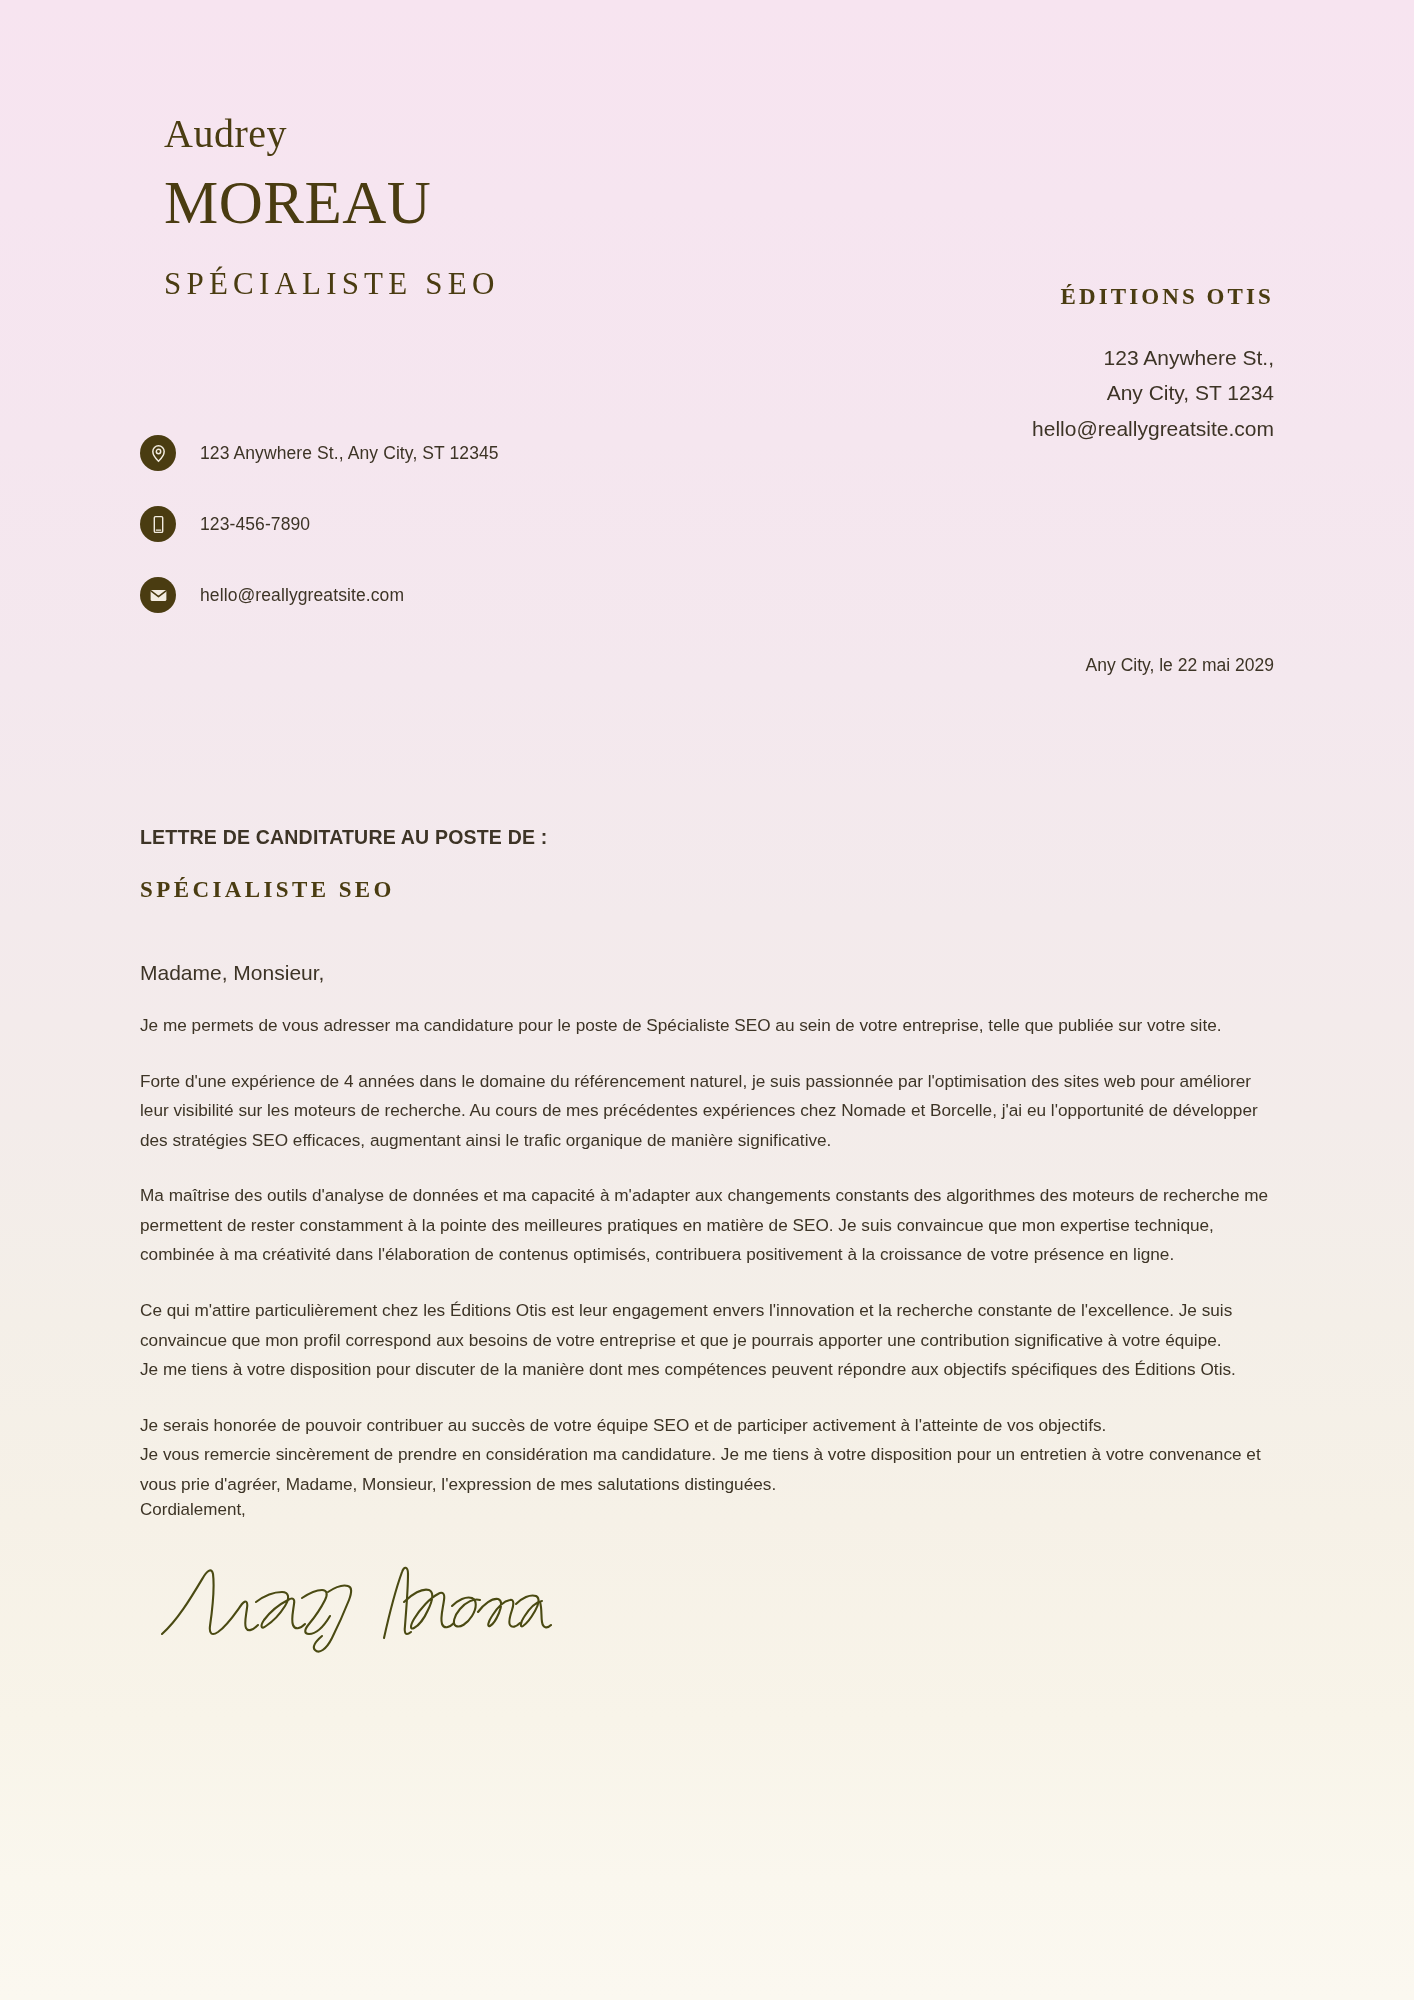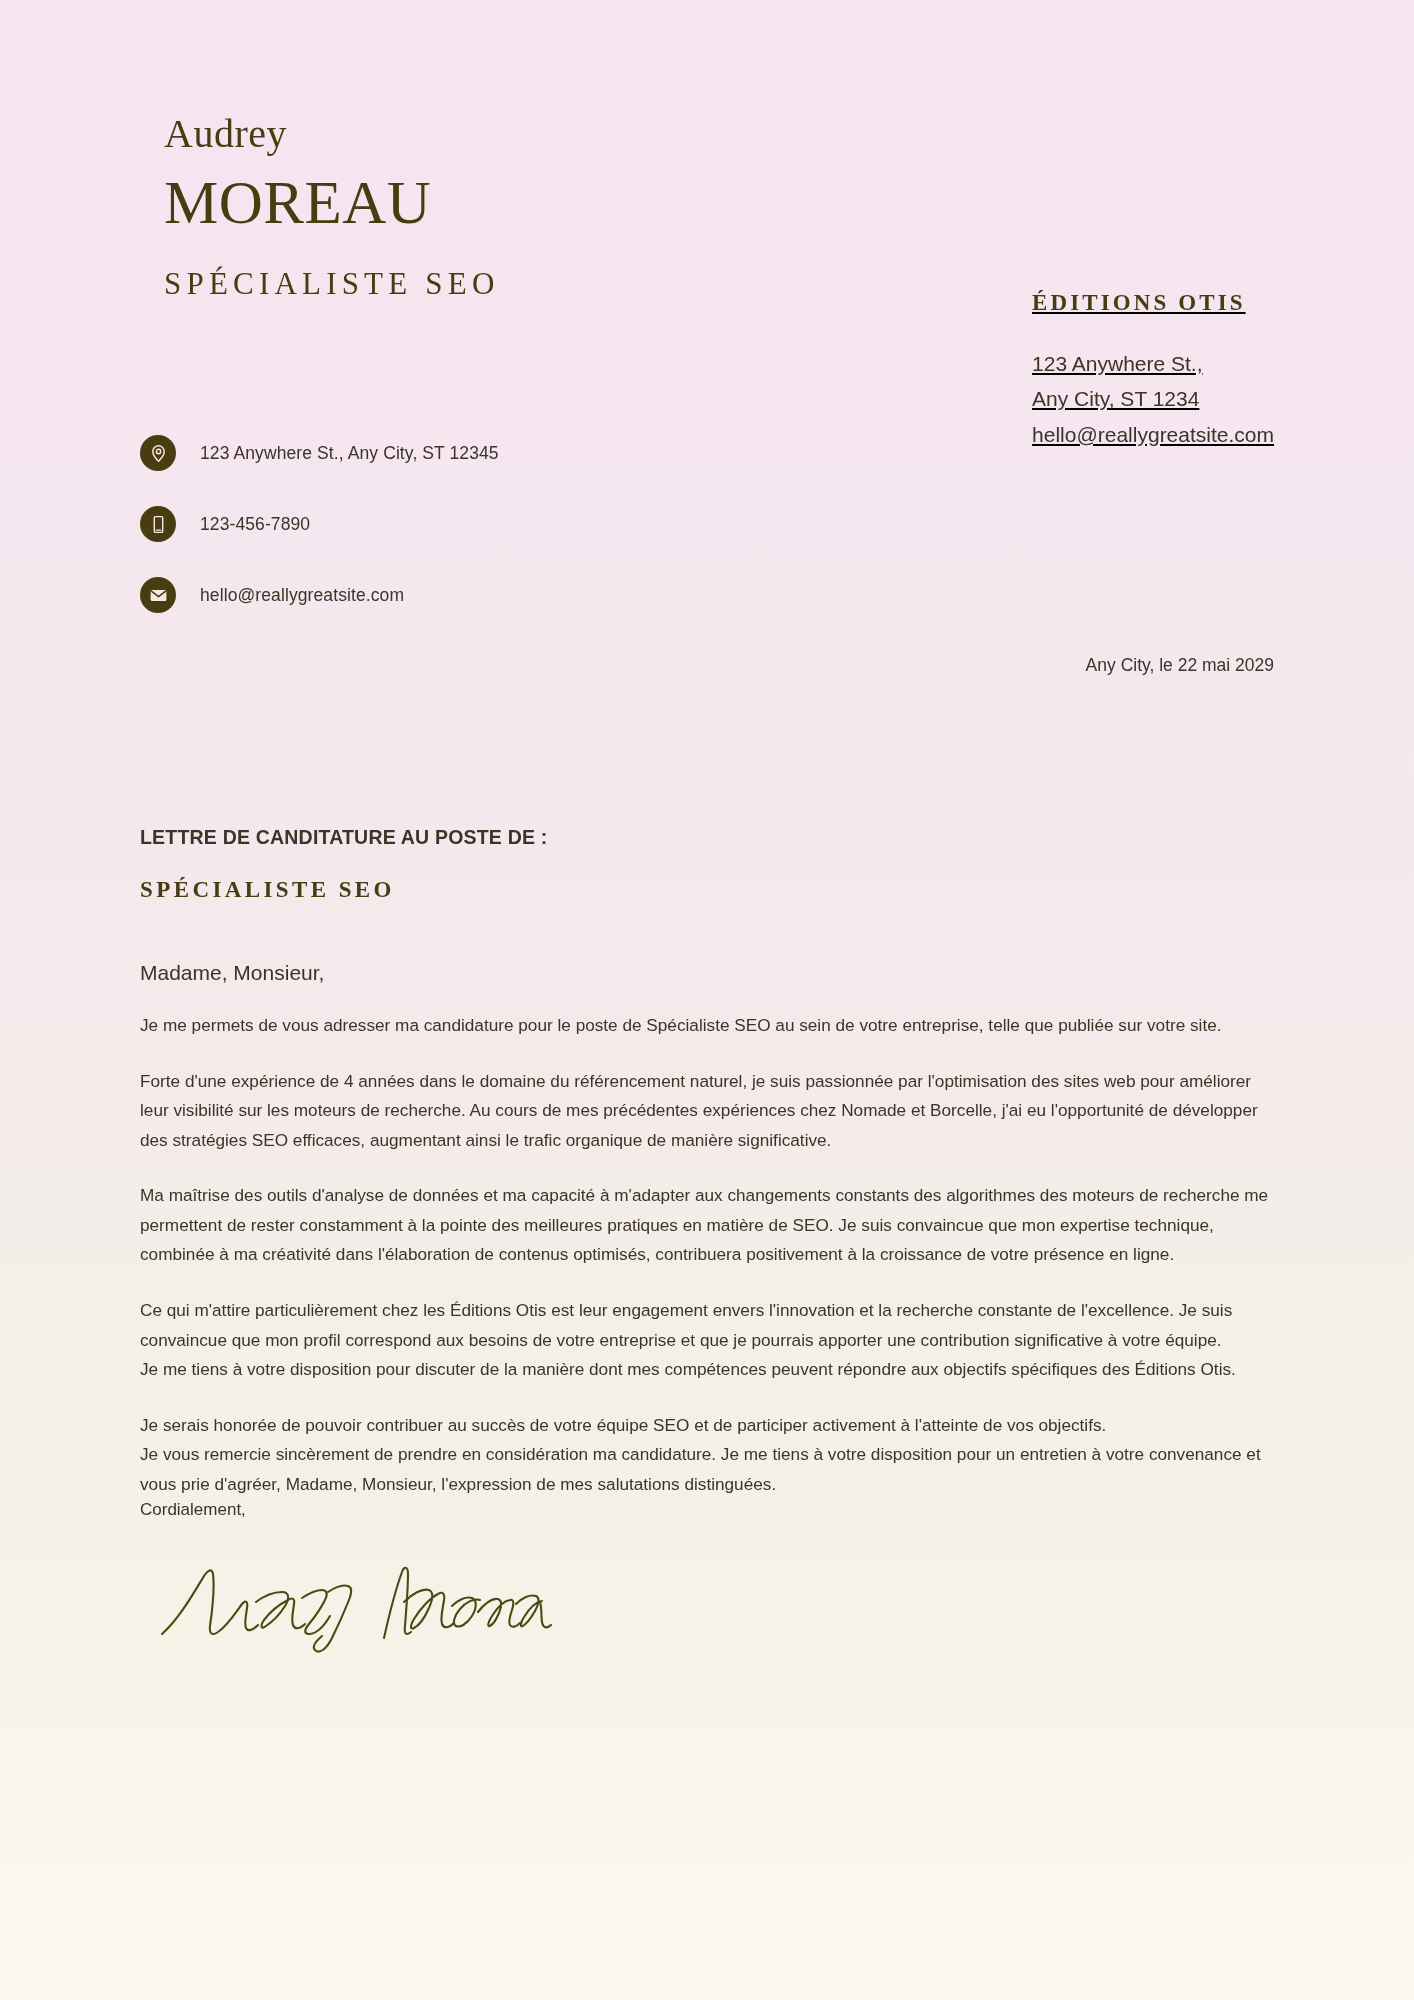--- a/index.html
+++ b/index.html
@@ -109,23 +109,22 @@
     font-size: 17.5px;
     color: #3d3426;
     letter-spacing: 0.1px;
     white-space: nowrap;
   }
 
   
   .recipient {
     position: absolute;
     right: 140px;
-    top: 290px;
-    text-align: left;
-    text-decoration: underline;
+    top: 284px;
+    text-align: right;
   }
 
   .recipient-name {
     font-family: "Liberation Serif", serif;
     font-size: 23px;
     font-weight: 700;
     color: #4a3c11;
     letter-spacing: 3.1px;
     margin-bottom: 30px;
   }

